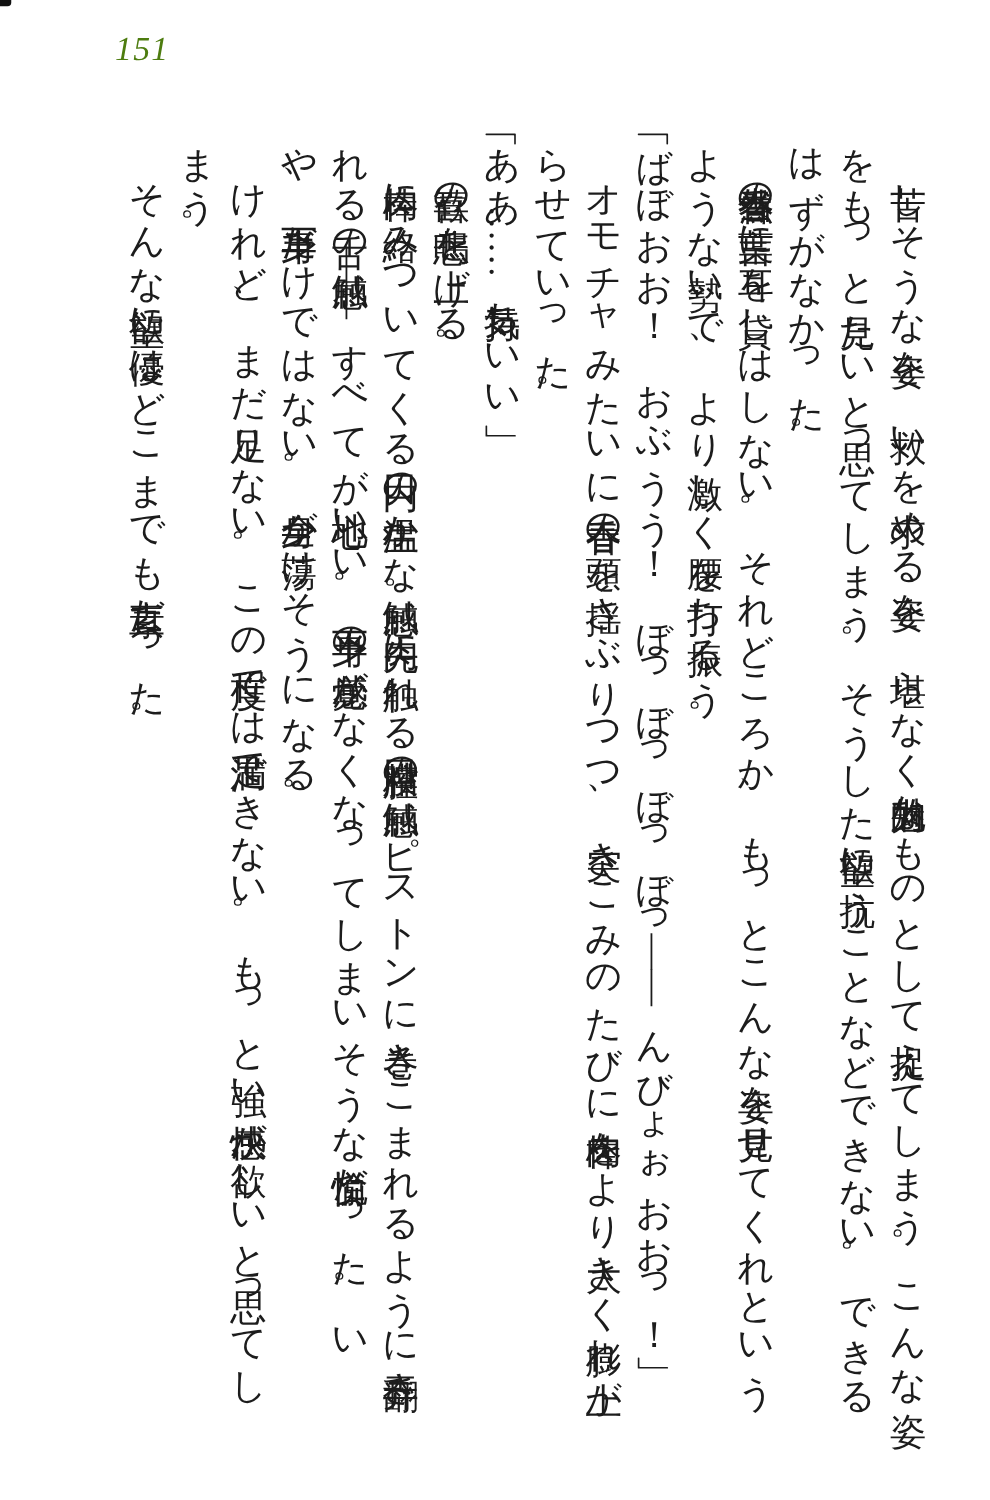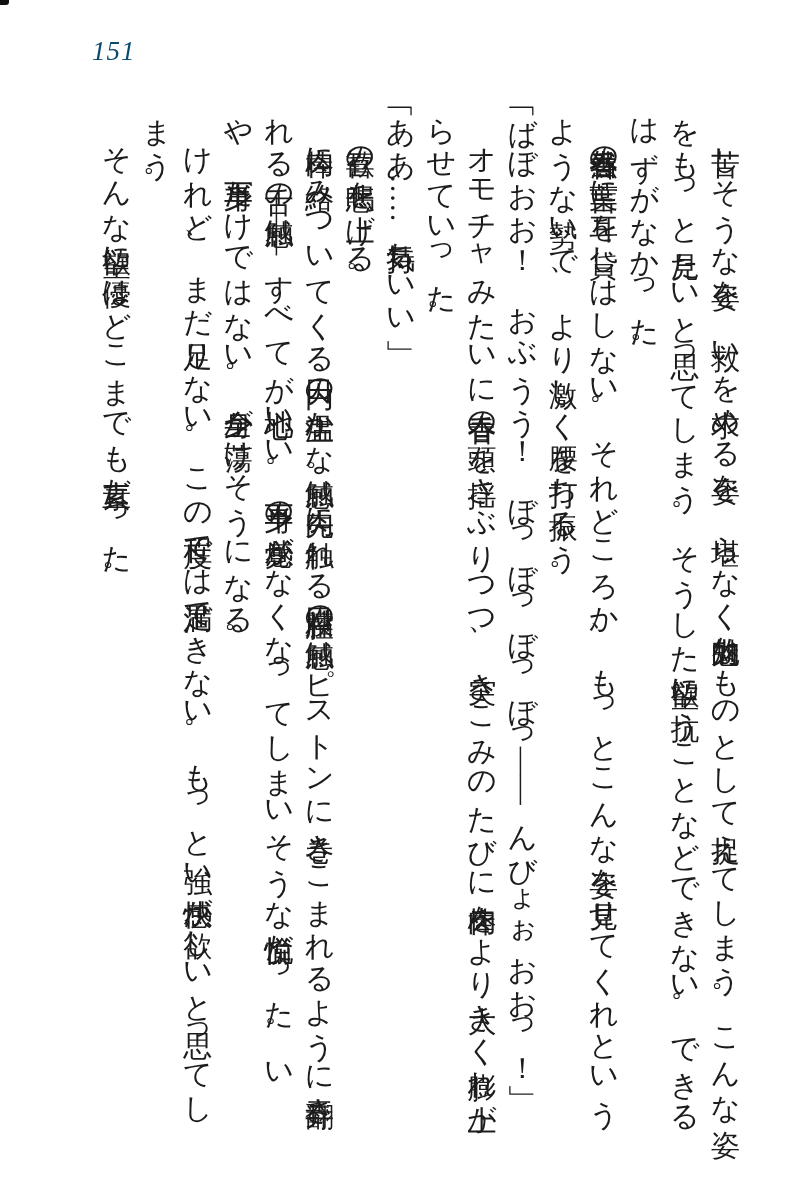--- a/index.html
+++ b/index.html
@@ -25,24 +25,24 @@
     left: 0;
     top: 0;
     width: 9px;
     height: 5px;
     background: #111111;
     border-radius: 0 0 3px 0;
   }
   .page-number {
     position: absolute;
     left: 92px;
-    top: 36px;
+    top: 24px;
     font-size: 27px;
     font-style: italic;
-    color: #0c4a6e;
+    color: #4d7c0f;
     letter-spacing: 1px;
   }
   .text-block {
     position: absolute;
     top: 98px;
     right: 46px;
     height: 1032px;
     writing-mode: vertical-rl;
     text-orientation: mixed;
     font-size: 29px;

